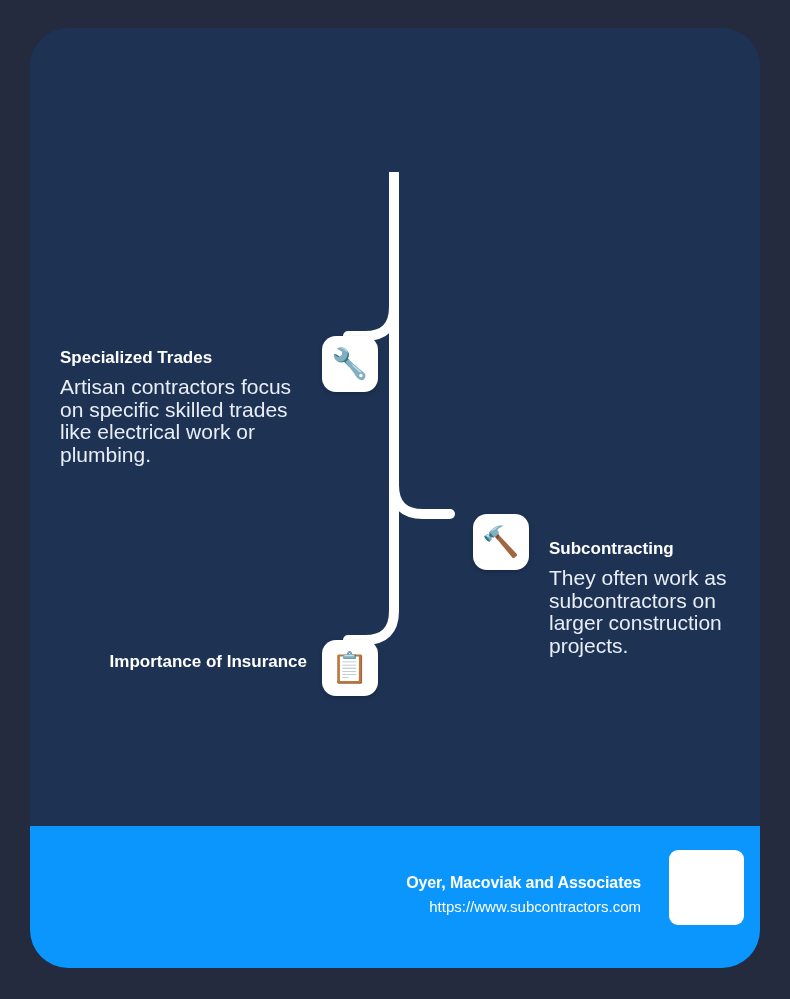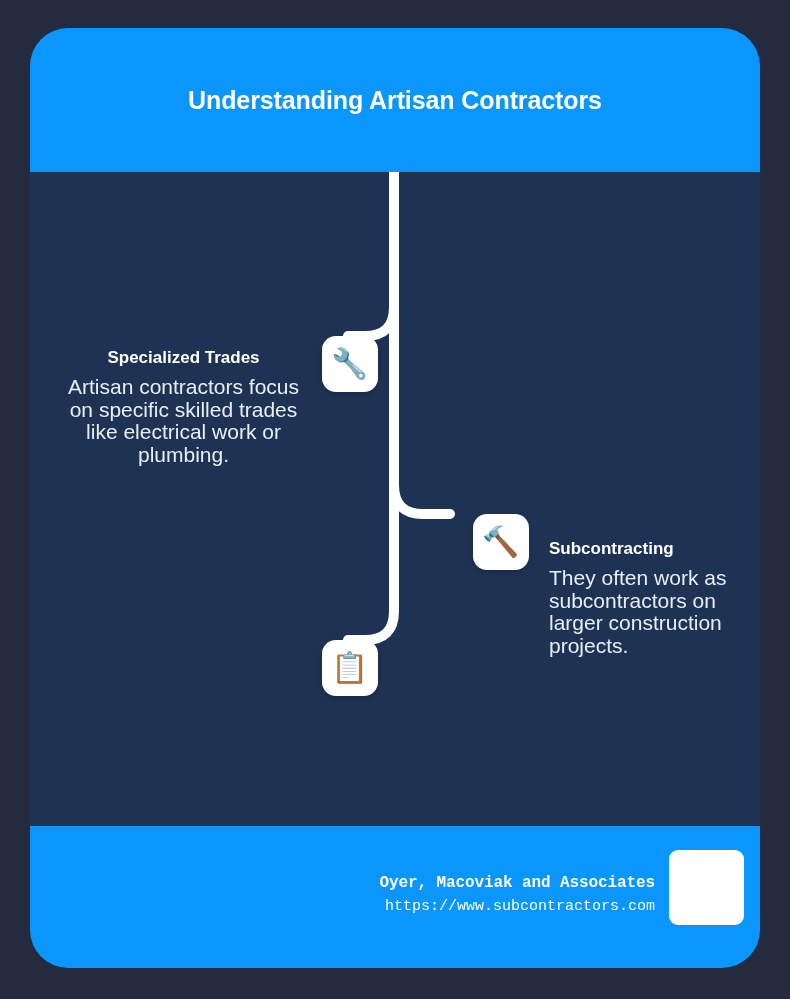--- a/index.html
+++ b/index.html
@@ -97,21 +97,21 @@
     color: #e8eef6;
     font-size: 21px;
     line-height: 22.5px;
   }
 
   
   #item-1 .item-icon { left: 292px; top: 164px; }
   #item-1 .item-text {
     left: 30px; top: 175px;
     width: 247px;
-    text-align: center;
+    text-align: left;
   }
 
   
   #item-2 .item-icon { left: 443px; top: 342px; }
   #item-2 .item-text {
     left: 519px; top: 366px;
     width: 215px;
     text-align: left;
   }
 
@@ -131,22 +131,21 @@
     height: 142px;
     background: #0a96fc;
   }
 
   .footer-inner {
     position: absolute;
     right: 16px;
     top: 24px;
     display: flex;
     align-items: flex-start;
-    gap: 14px;
-    font-family: Liberation Mono, monospace;
+    gap: 28px;
   }
 
   .footer-textblock {
     text-align: right;
     padding-top: 22px;
   }
 
   .footer-company {
     color: #ffffff;
     font-size: 16px;
@@ -168,23 +167,20 @@
     background: #ffffff;
     border-radius: 9px;
     flex: 0 0 auto;
   }
 </style>
 </head>
 <body>
 
 <div id="infographic">
 
-  <div class="header">
-    <div class="header-title">Understanding Artisan Contractors</div>
-  </div>
 
   <svg class="connector" viewBox="0 0 730 528" width="730" height="528" fill="none">
 
     <path d="M364 0 L364 135 Q364 164 335 164 L318 164" stroke="#ffffff" stroke-width="10" stroke-linecap="round" fill="none"></path>
 
     <path d="M364 0 L364 313 Q364 342 393 342 L420 342" stroke="#ffffff" stroke-width="10" stroke-linecap="round" fill="none"></path>
 
     <path d="M364 0 L364 439 Q364 468 335 468 L318 468" stroke="#ffffff" stroke-width="10" stroke-linecap="round" fill="none"></path>
   </svg>
 
@@ -202,20 +198,21 @@
       <div class="item-icon">🔨</div>
       <div class="item-text">
         <div class="item-heading">Subcontracting</div>
         <div class="item-desc">They often work as subcontractors on larger construction projects.</div>
       </div>
     </div>
 
     <div class="item" id="item-3">
       <div class="item-icon">📋</div>
       <div class="item-text">
+        <div class="item-heading">Importance of Insurance</div>
       </div>
     </div>
 
   </div>
 
   <div class="footer">
     <div class="footer-inner">
       <div class="footer-textblock">
         <div class="footer-company">Oyer, Macoviak and Associates</div>
         <div class="footer-url">https://www.subcontractors.com</div>

